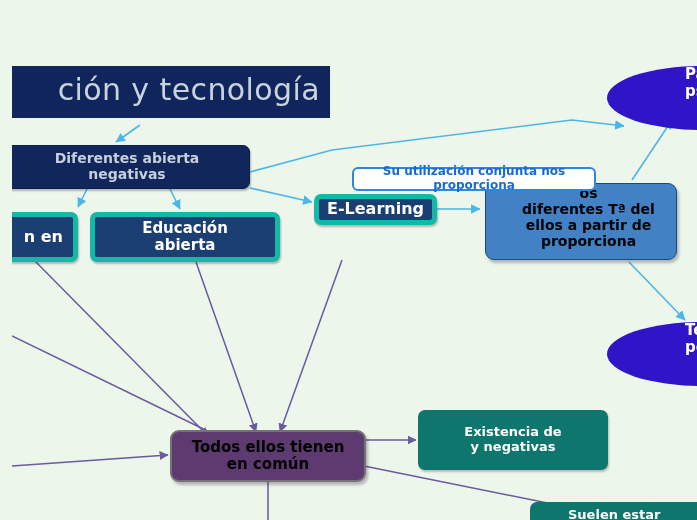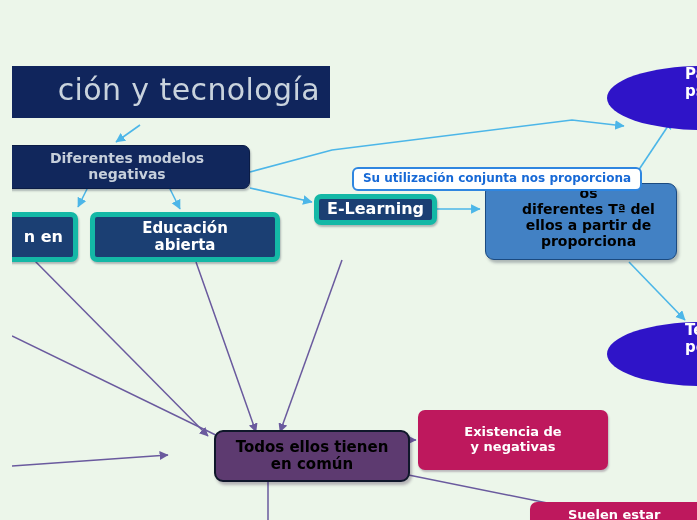--- a/index.html
+++ b/index.html
@@ -84,34 +84,33 @@
   .ellipse {
     background: #2f14c8;
     color: #ffffff;
     font-weight: bold;
     border-radius: 50%;
     font-size: 15px;
   }
 
   
   .purple {
-    background: #be185d;
+    background: #0f766e;
     color: #ffffff;
     font-weight: bold;
     border-radius: 7px;
     box-shadow: 1px 2px 2px rgba(60,30,70,0.28);
   }
   .purple-dark {
     background: #5d3a70;
     color: #000000;
     font-weight: bold;
     border-radius: 9px;
-    border: 2px solid #0f172a;
+    border: 2px solid #737373;
     box-shadow: 2px 3px 3px rgba(50,25,60,0.30);
-    margin-left: 44px;
   }
 
   
   .callout {
     background: #ffffff;
     color: #1769d6;
     font-weight: bold;
     font-size: 12px;
     border: 2px solid #2f86e0;
     border-radius: 6px;
@@ -155,41 +154,41 @@
 
     <g stroke="#6a5a9e" stroke-width="1.5" fill="none">
       <path d="M256,482 L256,520"></path>
       <path d="M352,466 L560,508"></path>
     </g>
   </svg>
 
   <div class="node title-banner" style="left:-8px; top:66px; width:326px; height:52px;">ción y tecnología</div>
 
   <div class="node navy-dark" style="left:-8px; top:145px; width:246px; height:44px; font-size:14px; flex-direction:column;">
-    <span>Diferentes modelos</span>
+    <span>Diferentes abierta</span>
     <span>negativas</span>
   </div>
 
   <div class="node navy" style="left:-66px; top:212px; width:132px; height:50px; font-size:16px; justify-content:flex-end; padding-right:10px;">n en</div>
 
   <div class="node navy" style="left:78px; top:212px; width:190px; height:50px; font-size:15px; flex-direction:column;justify-content:center;">
     <span>Educación</span>
     <span>abierta</span>
   </div>
 
   <div class="node navy" style="left:302px; top:194px; width:123px; height:31px; font-size:16px;">E-Learning</div>
 
   <div class="node bluebox" style="left:473px; top:183px; width:192px; height:77px; font-size:14px; flex-direction:column; justify-content:flex-start; padding-top:2px;">
     <span>os</span>
     <span>diferentes Tª del</span>
     <span>ellos a partir de</span>
     <span>proporciona</span>
   </div>
 
-  <div class="node callout" style="left:340px; top:167px; width:290px; height:24px;">Su utilización conjunta nos proporciona</div>
+  <div class="node callout" style="left:340px; top:167px; width:244px; height:24px;">Su utilización conjunta nos proporciona</div>
 
   <div class="node ellipse" style="left:595px; top:66px; width:190px; height:64px; justify-content:flex-start; padding-left:78px; flex-direction:column; align-items:flex-start;">
     <span>Pa</span>
     <span>ps</span>
   </div>
 
   <div class="node ellipse" style="left:595px; top:322px; width:190px; height:64px; justify-content:flex-start; padding-left:78px; flex-direction:column; align-items:flex-start;">
     <span>Te</span>
     <span>pe</span>
   </div>

